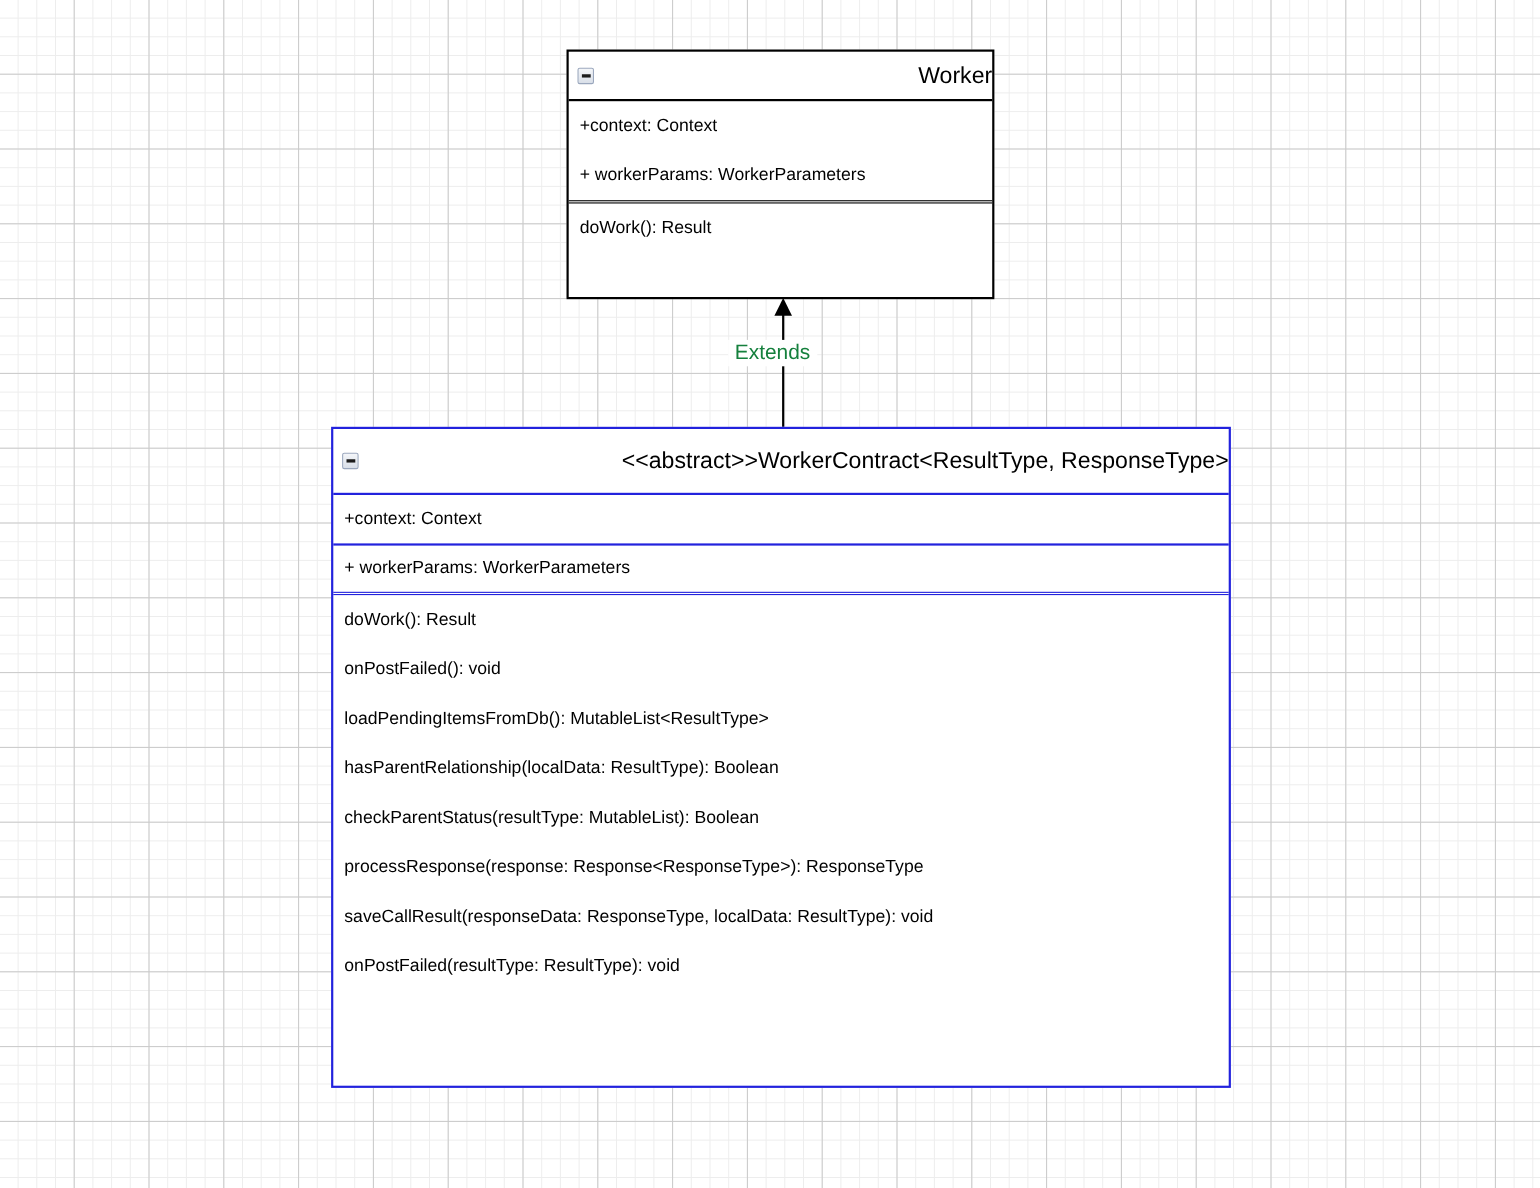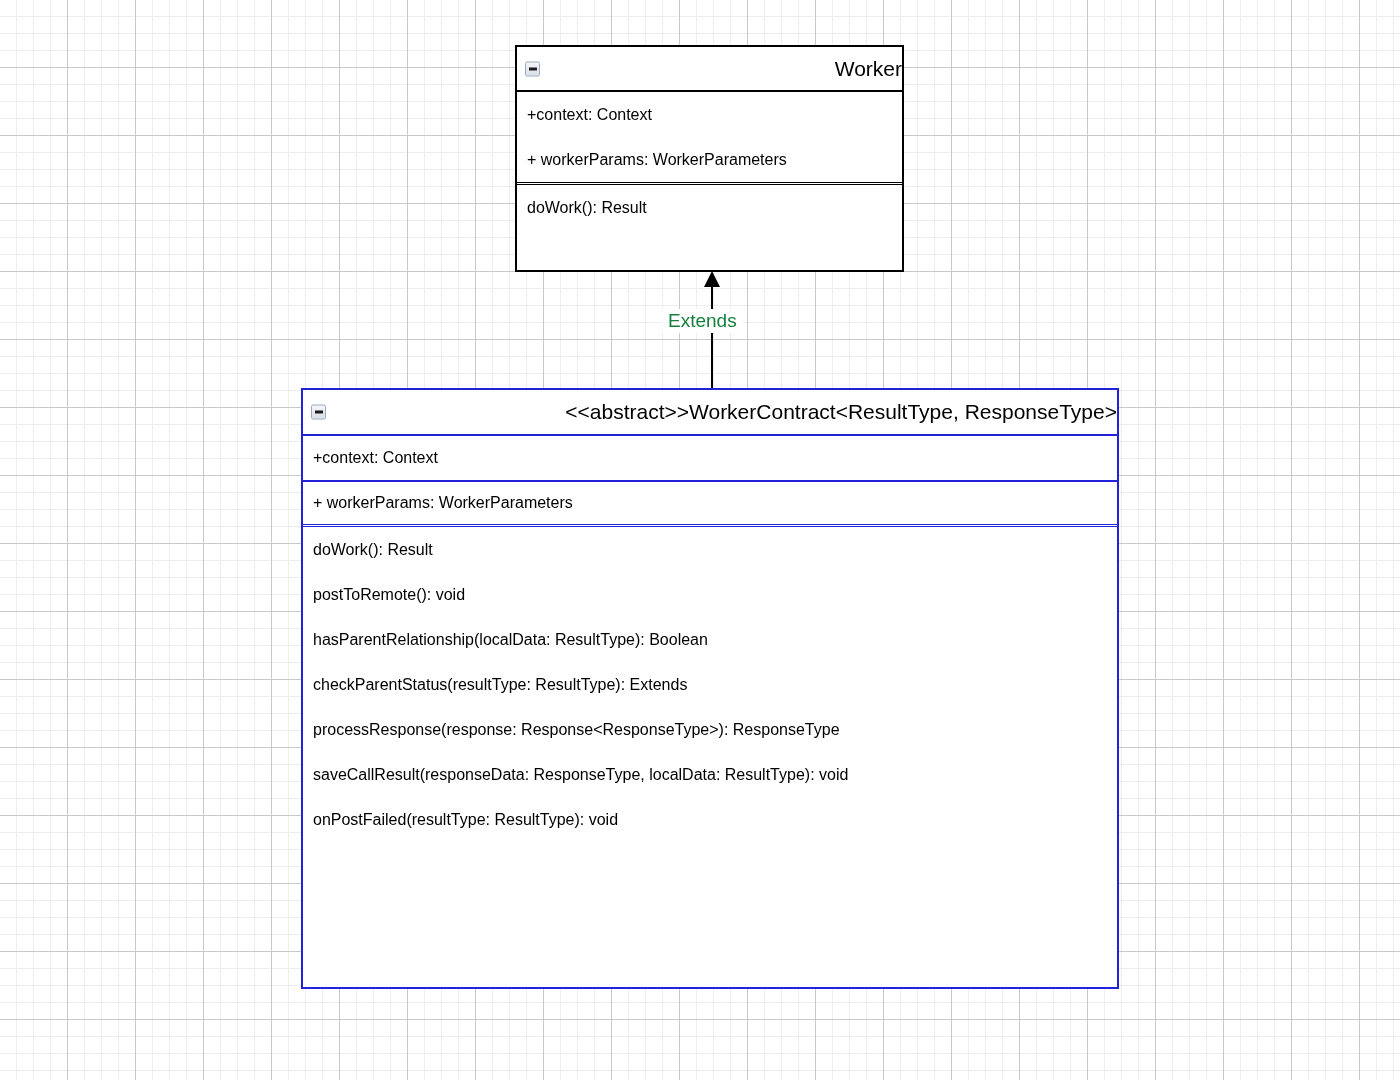--- a/index.html
+++ b/index.html
@@ -116,21 +116,21 @@
   #worker-box .attr-row   { height: 45px; }
   #worker-box .ops-row    { height: 45px; }
 
   
   #contract-box {
     left: 301px;
     top: 388px;
     width: 818px;
     height: 601px;
   }
-  #contract-box .uml-header { height: 46px; }
+  #contract-box .uml-header { height: 60px; }
   #contract-box .attr-row   { height: 44px; }
   #contract-box .ops-row    { height: 45px; }
 
   
   #extends-connector {
     position: absolute;
     left: 704px;
     top: 271px;
     width: 16px;
     height: 118px;
@@ -199,22 +199,23 @@
       <span>&lt;&lt;abstract&gt;&gt;WorkerContract&lt;ResultType, ResponseType&gt;</span>
     </div>
 
     <div class="uml-section attrs-section">
       <div class="uml-row attr-row">+context:  Context</div>
       <div class="uml-row attr-row">+ workerParams: WorkerParameters</div>
     </div>
 
     <div class="uml-section ops-section">
       <div class="uml-row ops-row">doWork(): Result</div>
-      <div class="uml-row ops-row">postToRemote(): void</div>
+      <div class="uml-row ops-row">onPostFailed(): void</div>
+      <div class="uml-row ops-row">loadPendingItemsFromDb(): MutableList&lt;ResultType&gt;</div>
       <div class="uml-row ops-row">hasParentRelationship(localData: ResultType): Boolean</div>
-      <div class="uml-row ops-row">checkParentStatus(resultType: ResultType): Extends</div>
+      <div class="uml-row ops-row">checkParentStatus(resultType: MutableList): Boolean</div>
       <div class="uml-row ops-row">processResponse(response: Response&lt;ResponseType&gt;): ResponseType</div>
       <div class="uml-row ops-row">saveCallResult(responseData: ResponseType, localData: ResultType): void</div>
       <div class="uml-row ops-row">onPostFailed(resultType: ResultType): void</div>
     </div>
   </div>
 
 </div>
 
 </body></html>

